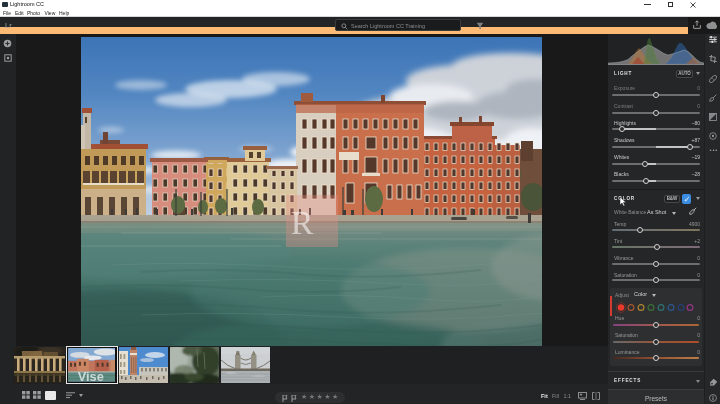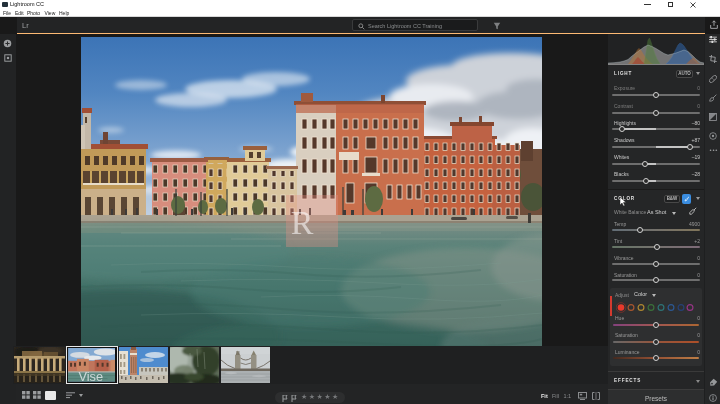--- a/index.html
+++ b/index.html
@@ -1,23 +1,23 @@
 <!DOCTYPE html>
 <html><head><meta charset="utf-8">
 <style>
 html,body{margin:0;padding:0;width:720px;height:404px;overflow:hidden;background:#191919;font-family:"Liberation Sans",sans-serif;}
 .abs{position:absolute;}
 #titlebar{position:absolute;left:0;top:0;width:720px;height:8px;background:#ffffff;}
 #menubar{position:absolute;left:0;top:8px;width:720px;height:9px;background:#ffffff;border-bottom:1px solid #d8d8d8;box-sizing:border-box;}
-#topbar{position:absolute;left:17px;top:17px;width:688px;height:17px;background:#232425;border-bottom:1px solid #fdba74;box-sizing:border-box;}
+#topbar{position:absolute;left:0;top:17px;width:688px;height:17px;background:#232425;border-bottom:7px solid #fdba74;box-sizing:border-box;}
 #leftrail{position:absolute;left:0;top:34px;width:16px;height:370px;background:#222324;}
 #canvas{position:absolute;left:16px;top:34px;width:592px;height:312px;background:#191919;}
 #rightpanel{position:absolute;left:608px;top:34px;width:96px;height:370px;background:#252627;}
 #toolstrip{position:absolute;left:704px;top:34px;width:16px;height:370px;background:#262728;border-left:1px solid #1e1f20;box-sizing:border-box;}
-#filmstrip{position:absolute;left:13px;top:346px;width:595px;height:38px;background:#1f2021;}
+#filmstrip{position:absolute;left:13px;top:346px;width:595px;height:38px;background:#1f2021;font-weight:bold;}
 #bottombar{position:absolute;left:16px;top:384px;width:592px;height:20px;background:#232425;}
 .mtxt{font-size:5px;color:#1a1a1a;}
 .slab{position:absolute;font-size:5px;color:#9a9a9a;}
 .sval{position:absolute;font-size:5px;color:#9a9a9a;text-align:right;right:4px;}
 .track{position:absolute;height:2px;background:#6e6e6e;border-radius:1px;}
 .knob{position:absolute;width:6px;height:6px;border-radius:50%;background:#2a2a2a;border:1.5px solid #d2d2d2;box-sizing:border-box;}
 .hdr{position:absolute;font-size:4.6px;font-weight:bold;letter-spacing:0.9px;color:#e2e2e2;}
 </style></head>
 <body>
 

